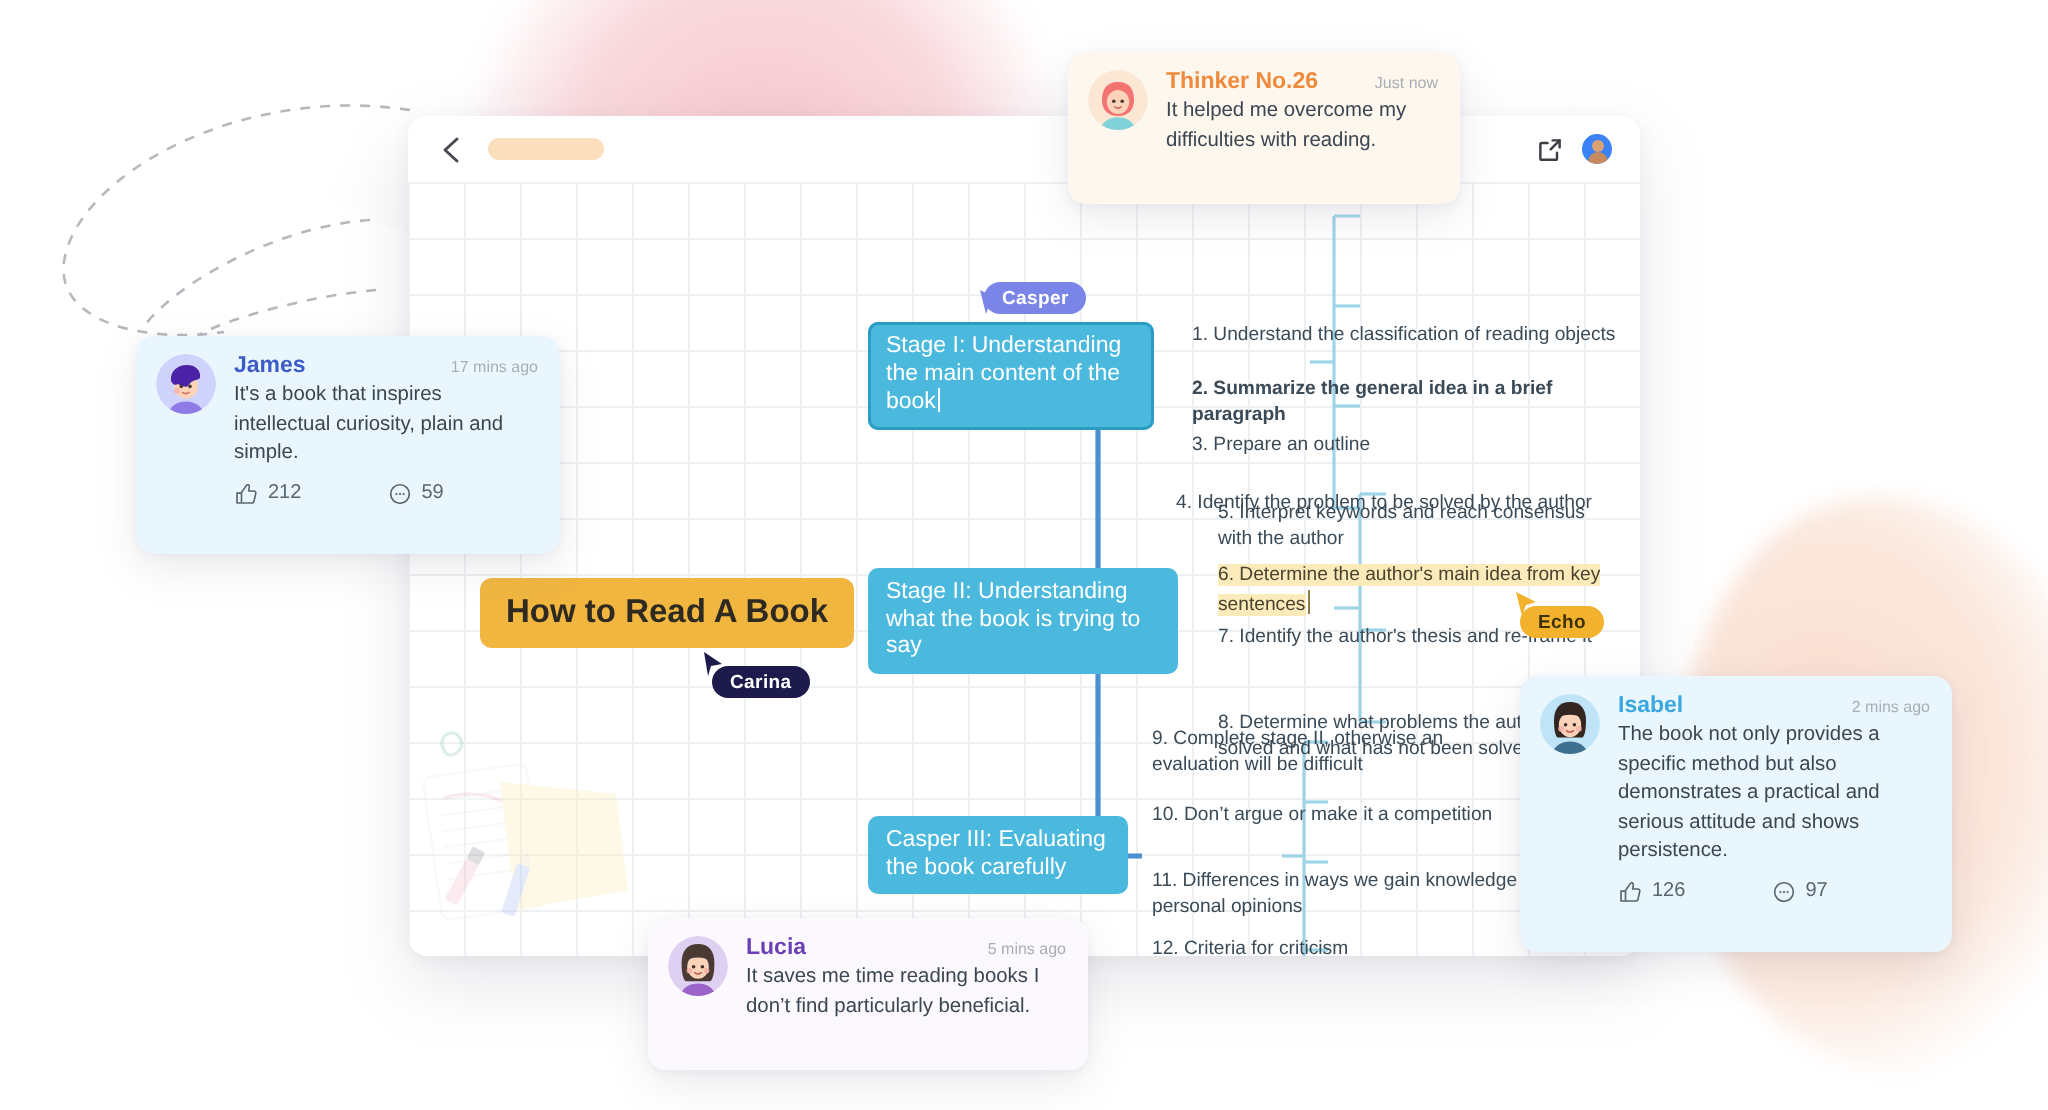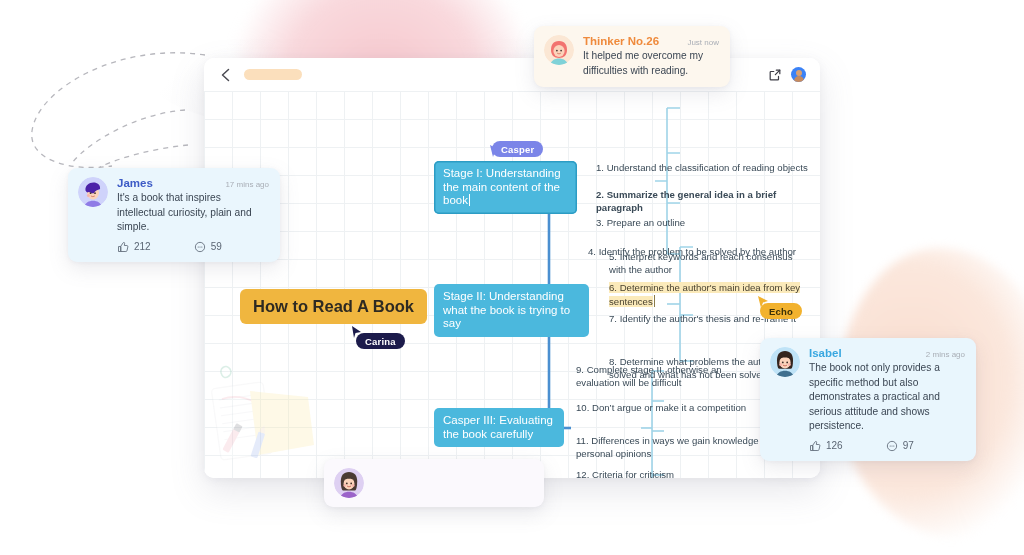--- a/index.html
+++ b/index.html
@@ -120,21 +120,21 @@
   .ubadge.carina { background: #1c1b4b; }
   .ubadge.echo   { background: #f2b22e; color: #3c3108; }
   .cursor-tip { position: absolute; width: 0; height: 0; }
 
   
   .connectors { position: absolute; left: 0; top: 0; width: 616px; height: 387px; }
 
   
   .card {
     position: absolute; border-radius: 9px;
-    padding: 9px 11px 9px 10px;
+    padding: 9px 11px 24px 10px;
     box-shadow: 0 7px 20px rgba(120,120,140,.15), 0 1px 4px rgba(120,120,140,.08);
     display: flex; gap: 9px;
   }
   .card .av { width: 30px; height: 30px; border-radius: 50%; flex: none; position: relative; overflow: hidden; }
   .card .body { flex: 1; min-width: 0; }
   .card .hdr { display: flex; align-items: baseline; gap: 10px; }
   .card .nm { font-size: 11.5px; font-weight: 700; }
   .card .ts { font-size: 8px; color: #a9aeb6; margin-left: auto; white-space: nowrap; }
   .card .txt { font-size: 10.2px; line-height: 14.5px; color: #3b4653; margin-top: 2px; }
   .card .stats { display: flex; gap: 43px; margin-top: 6px; align-items: center; }
@@ -407,15 +407,22 @@
         <ellipse cx="15" cy="15.4" rx="5.4" ry="6" fill="#fbd3bb"></ellipse>
         <path d="M9.6 12.4c1.4-2.8 3.2-3.8 5.4-3.8s4 1 5.4 3.8c-1.2-1-3-1.6-5.4-1.6s-4.2.6-5.4 1.6z" fill="#4a3a33"></path>
         <circle cx="12.8" cy="15.4" r=".9" fill="#433029"></circle>
           <circle cx="17.2" cy="15.4" r=".9" fill="#433029"></circle>
         <circle cx="10.7" cy="17.4" r="1.4" fill="#f6b0a8" opacity=".85"></circle>
         <circle cx="19.3" cy="17.4" r="1.4" fill="#f6b0a8" opacity=".85"></circle>
         <path d="M13.3 18.3q1.7 1.4 3.4 0" stroke="#c8695a" stroke-width=".9" fill="none" stroke-linecap="round"></path>
         <path d="M6 30c1.2-4.2 4.8-6.2 9-6.2s7.8 2 9 6.2z" fill="#9b63c9"></path>
       </svg>
     </div>
+    <div class="body">
+      <div class="hdr">
+        <span class="nm">Lucia</span>
+        <span class="ts">5 mins ago</span>
+      </div>
+      <div class="txt">It saves me time reading books I don’t find particularly beneficial.</div>
+    </div>
   </div>
 
 </div>
 
 </body></html>

